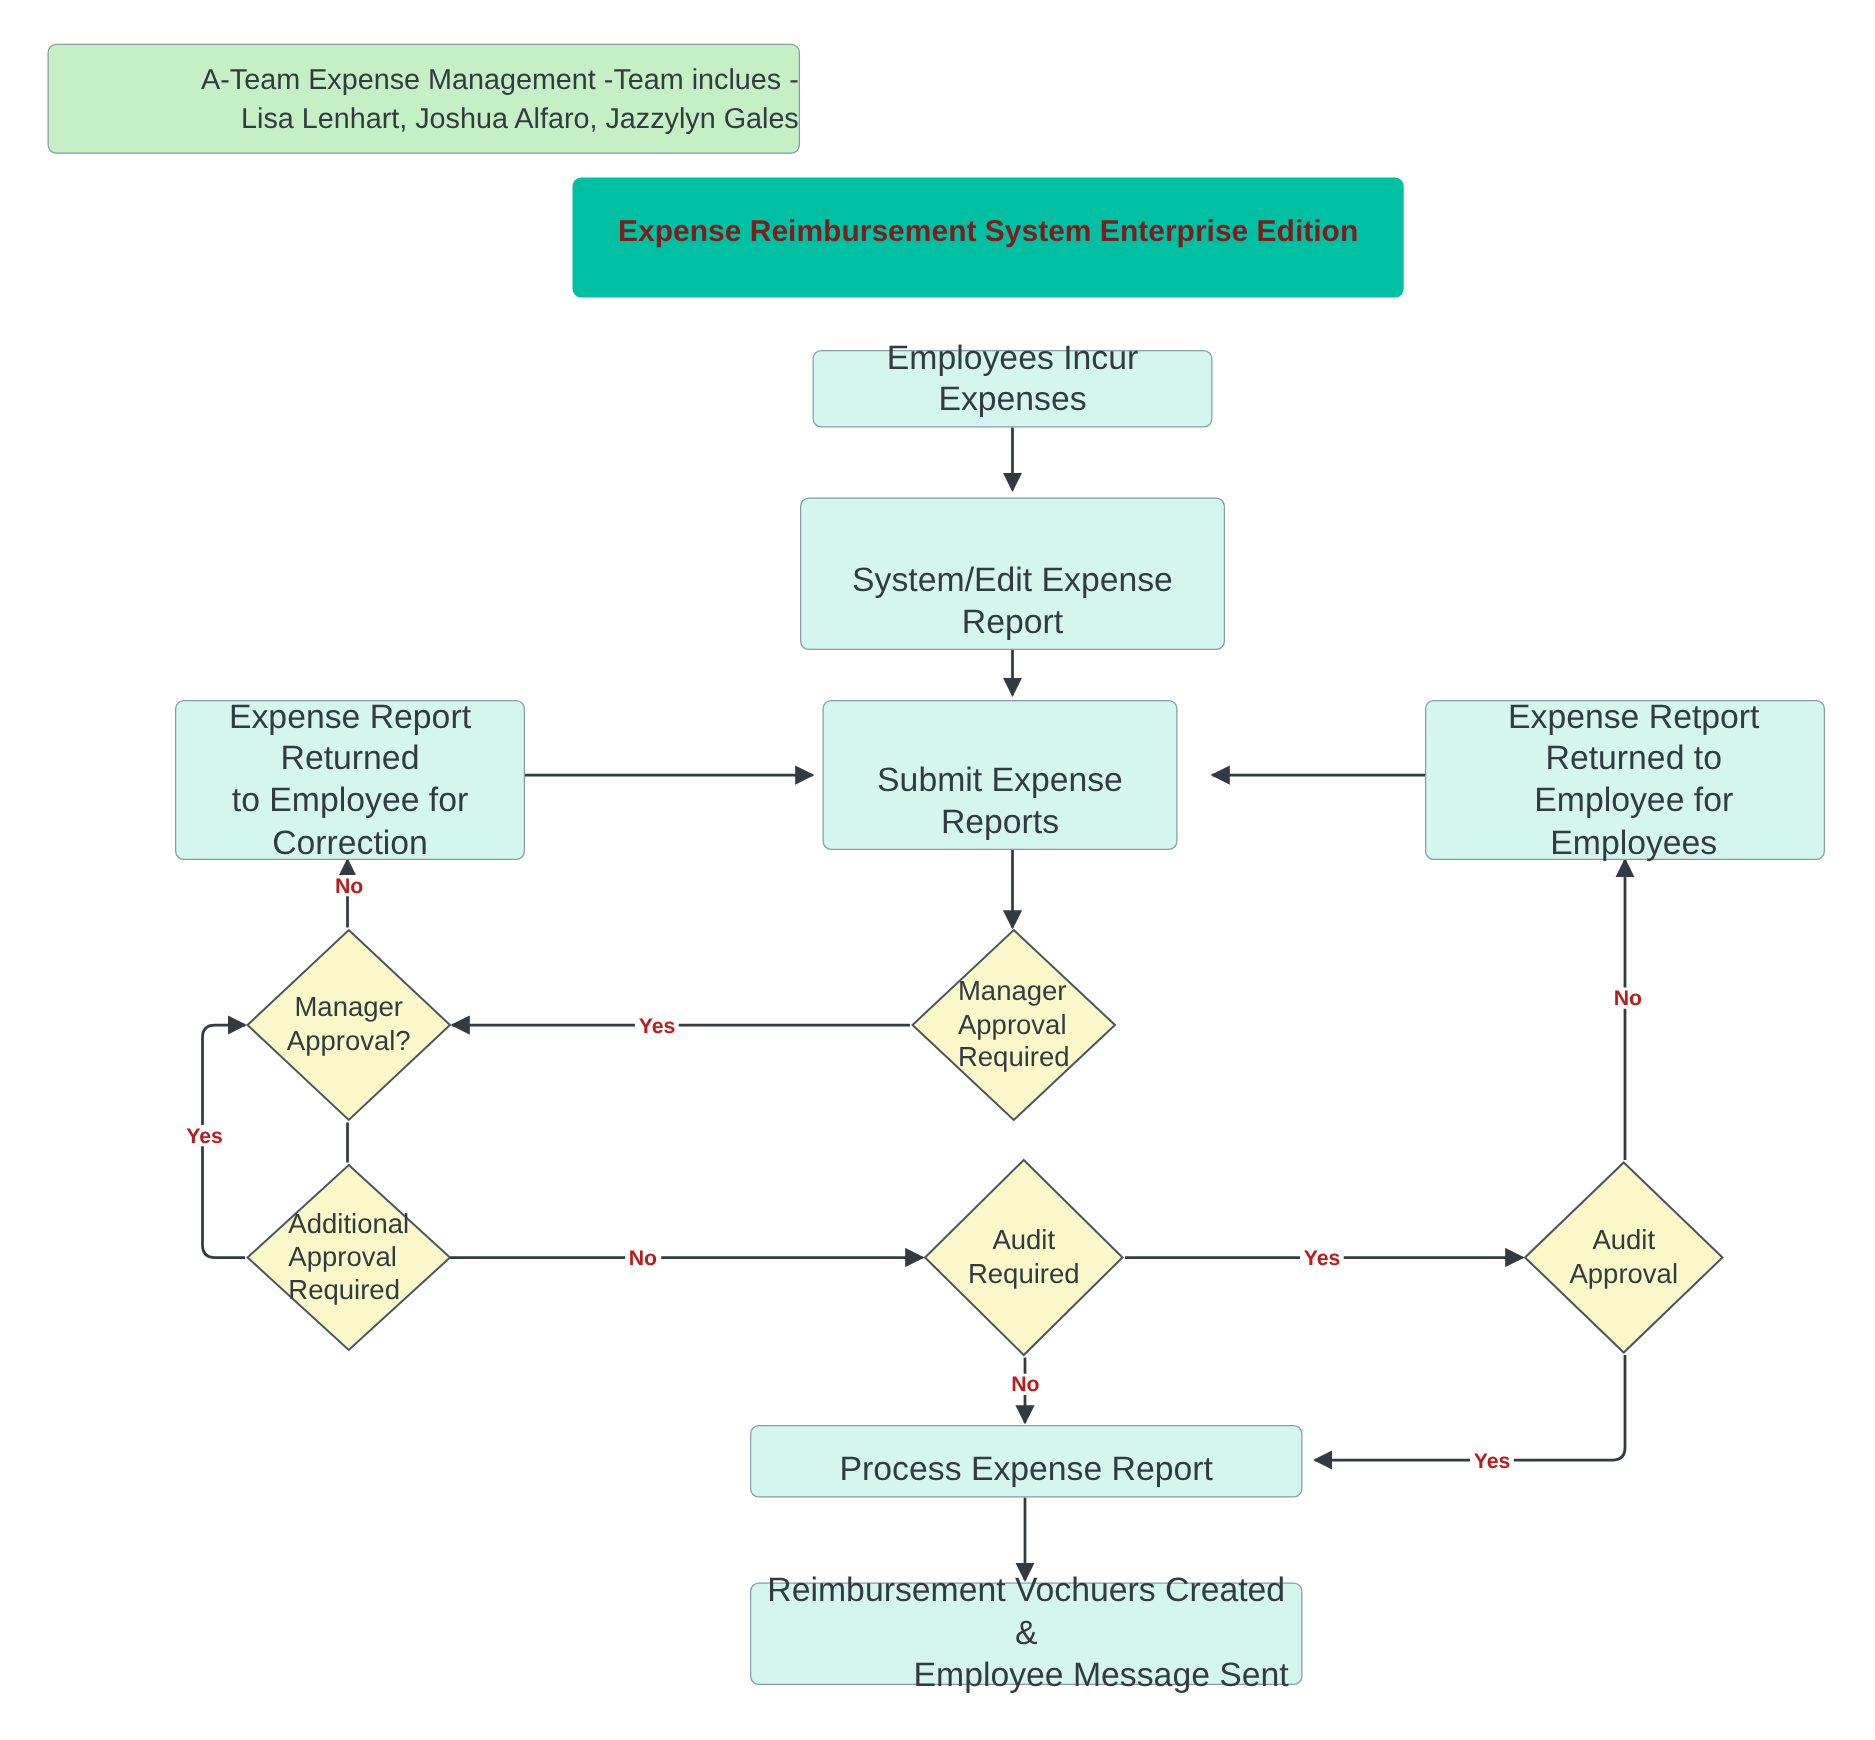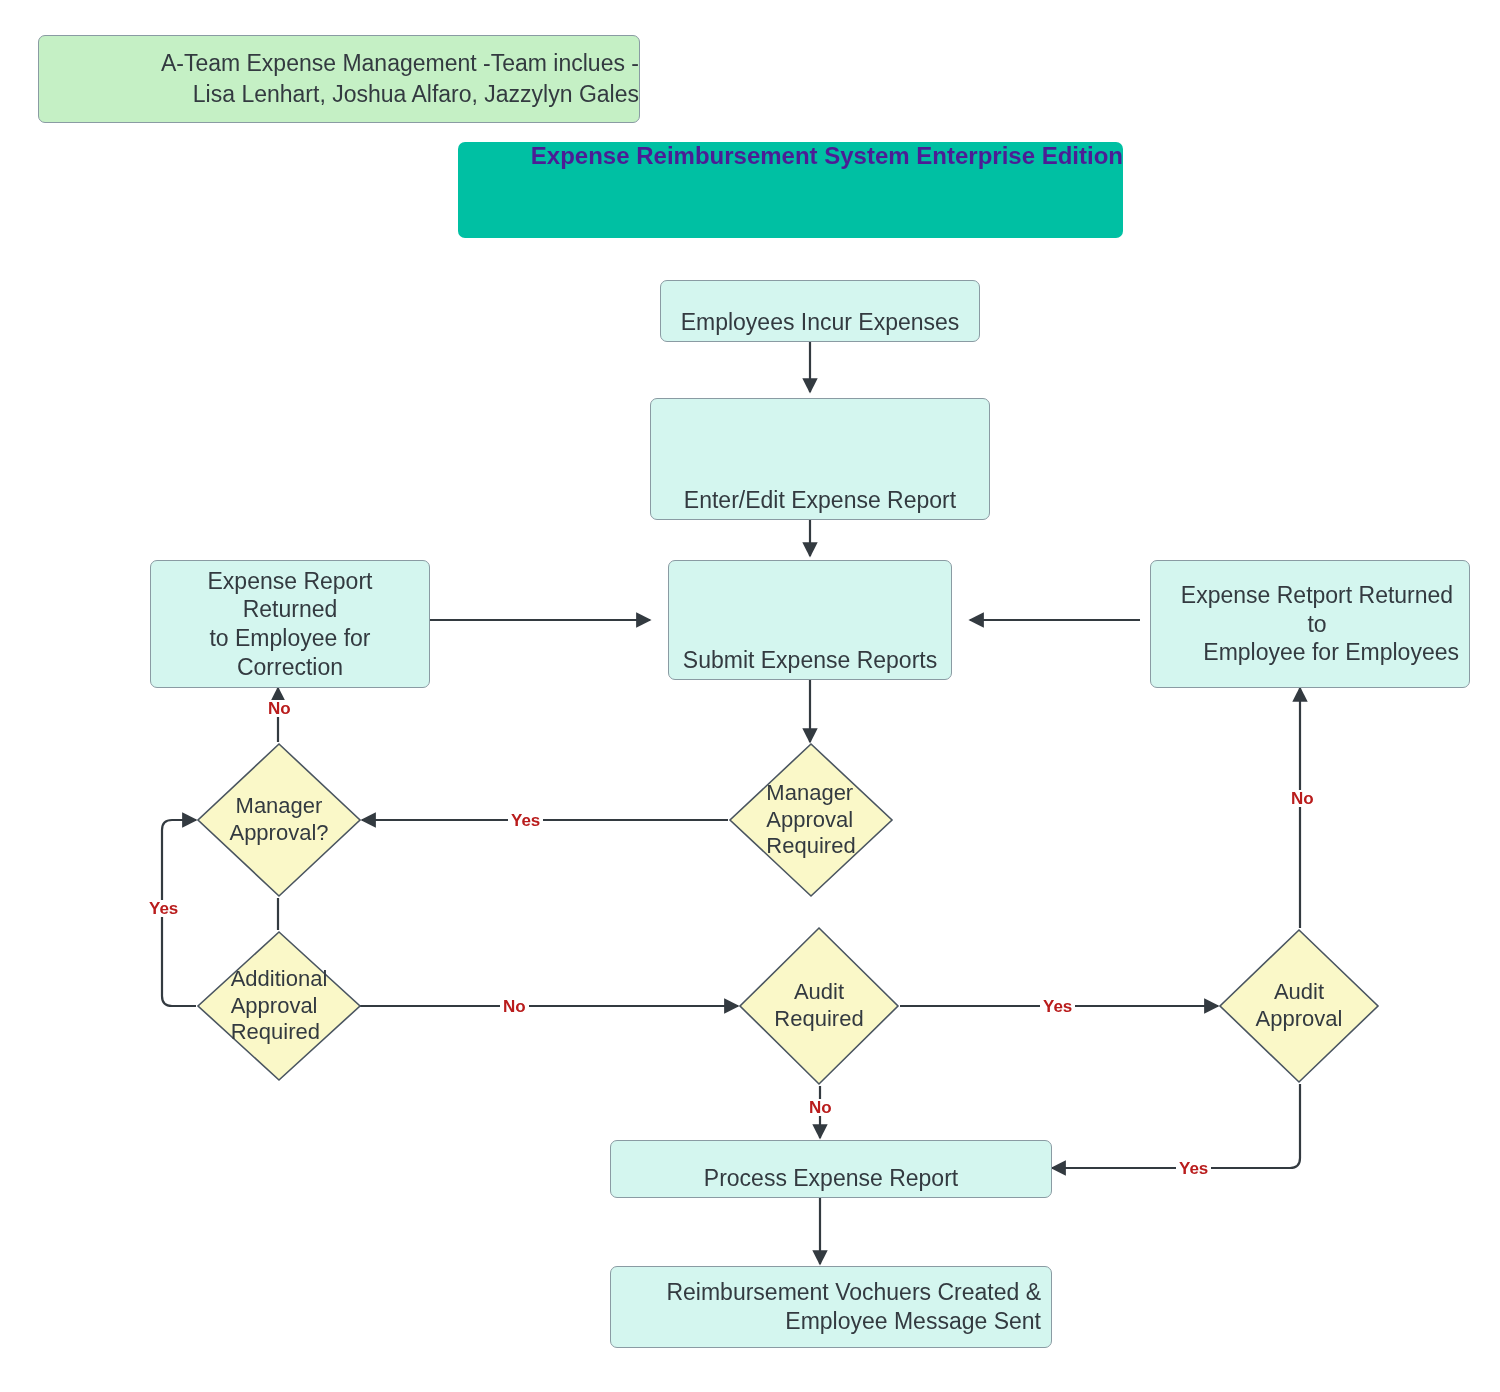--- a/index.html
+++ b/index.html
@@ -33,41 +33,40 @@
     display: flex;
     align-items: flex-end;
     justify-content: center;
     text-align: center;
     color: #333a40;
   }
   .rect {
     background: #d4f6ef;
     border: 1px solid #8a9ba3;
     border-radius: 7px;
-    font-size: 23px;
+    font-size: 27px;
     line-height: 1.25;
     padding: 4px 10px;
-    margin-left: 10px;
   }
   .note {
     background: #c5f0c5;
     border: 1px solid #8a9ba3;
     border-radius: 7px;
     font-size: 23px;
     line-height: 1.35;
   }
   .banner {
     background: #00c0a3;
     border: none;
     border-radius: 7px;
     font-size: 24px;
     font-weight: bold;
     align-items: flex-start;
-    color: #4c1d95;
-    justify-content: flex-end;
+    padding-top: 30px;
+    color: #7f1d1d;
   }
   .diamond {
     position: absolute;
     display: flex;
     align-items: center;
     justify-content: center;
   }
   .diamond .dshape {
     position: absolute;
     left: 0; top: 0;
@@ -146,21 +145,21 @@
 
   <div class="node banner" style="left:458px; top:142px; width:665px; height:96px;">
     <span>Expense Reimbursement System Enterprise Edition</span>
   </div>
 
   <div class="node rect" style="left:650px; top:280px; width:320px; height:62px;">
     <span>Employees Incur Expenses</span>
   </div>
 
   <div class="node rect" style="left:640px; top:398px; width:340px; height:122px;">
-    <span>Enter/Edit Expense Report</span>
+    <span>System/Edit Expense Report</span>
   </div>
 
   <div class="node rect" style="left:658px; top:560px; width:284px; height:120px;">
     <span>Submit Expense Reports</span>
   </div>
 
   <div class="node rect" style="left:140px; top:560px; width:280px; height:128px; flex-direction:column;">
     <span>Expense Report Returned</span>
     <span>to Employee for Correction</span>
   </div>

